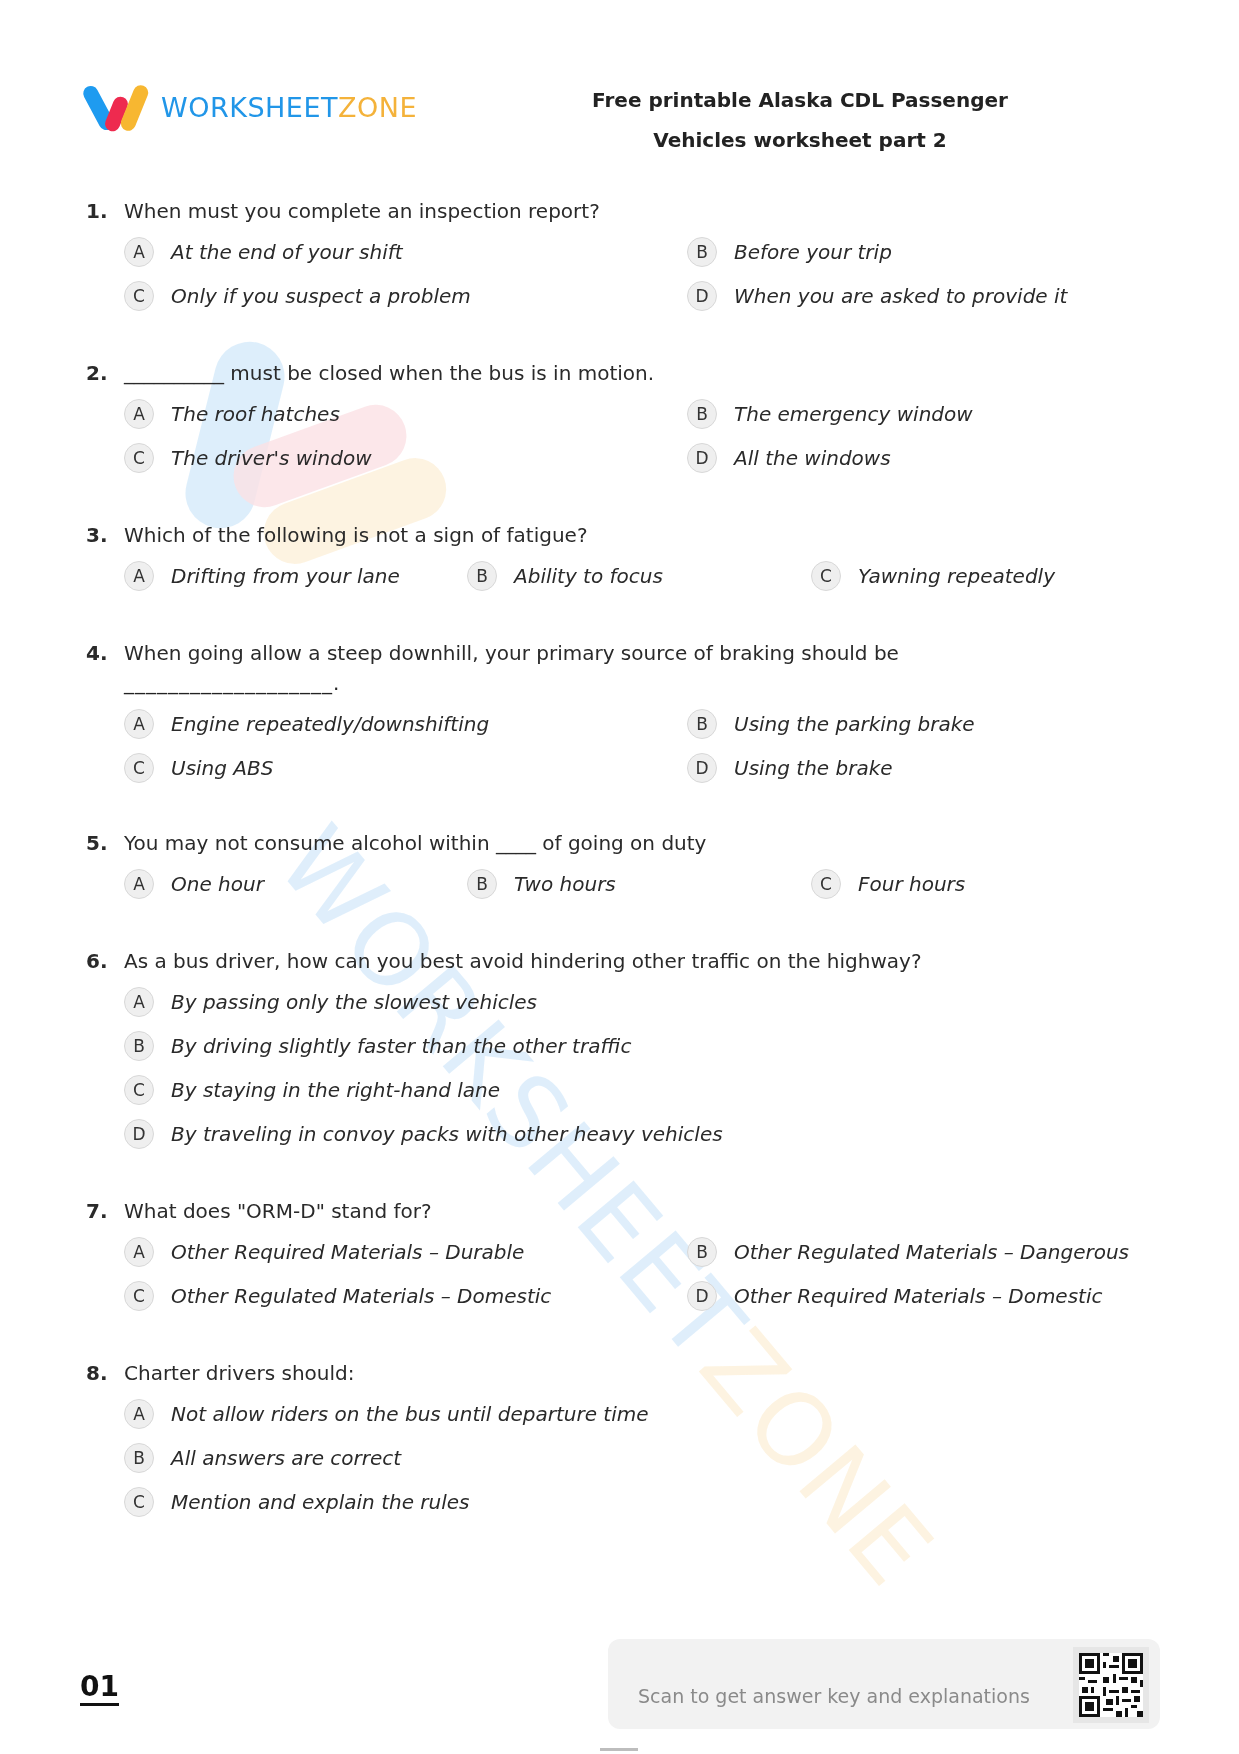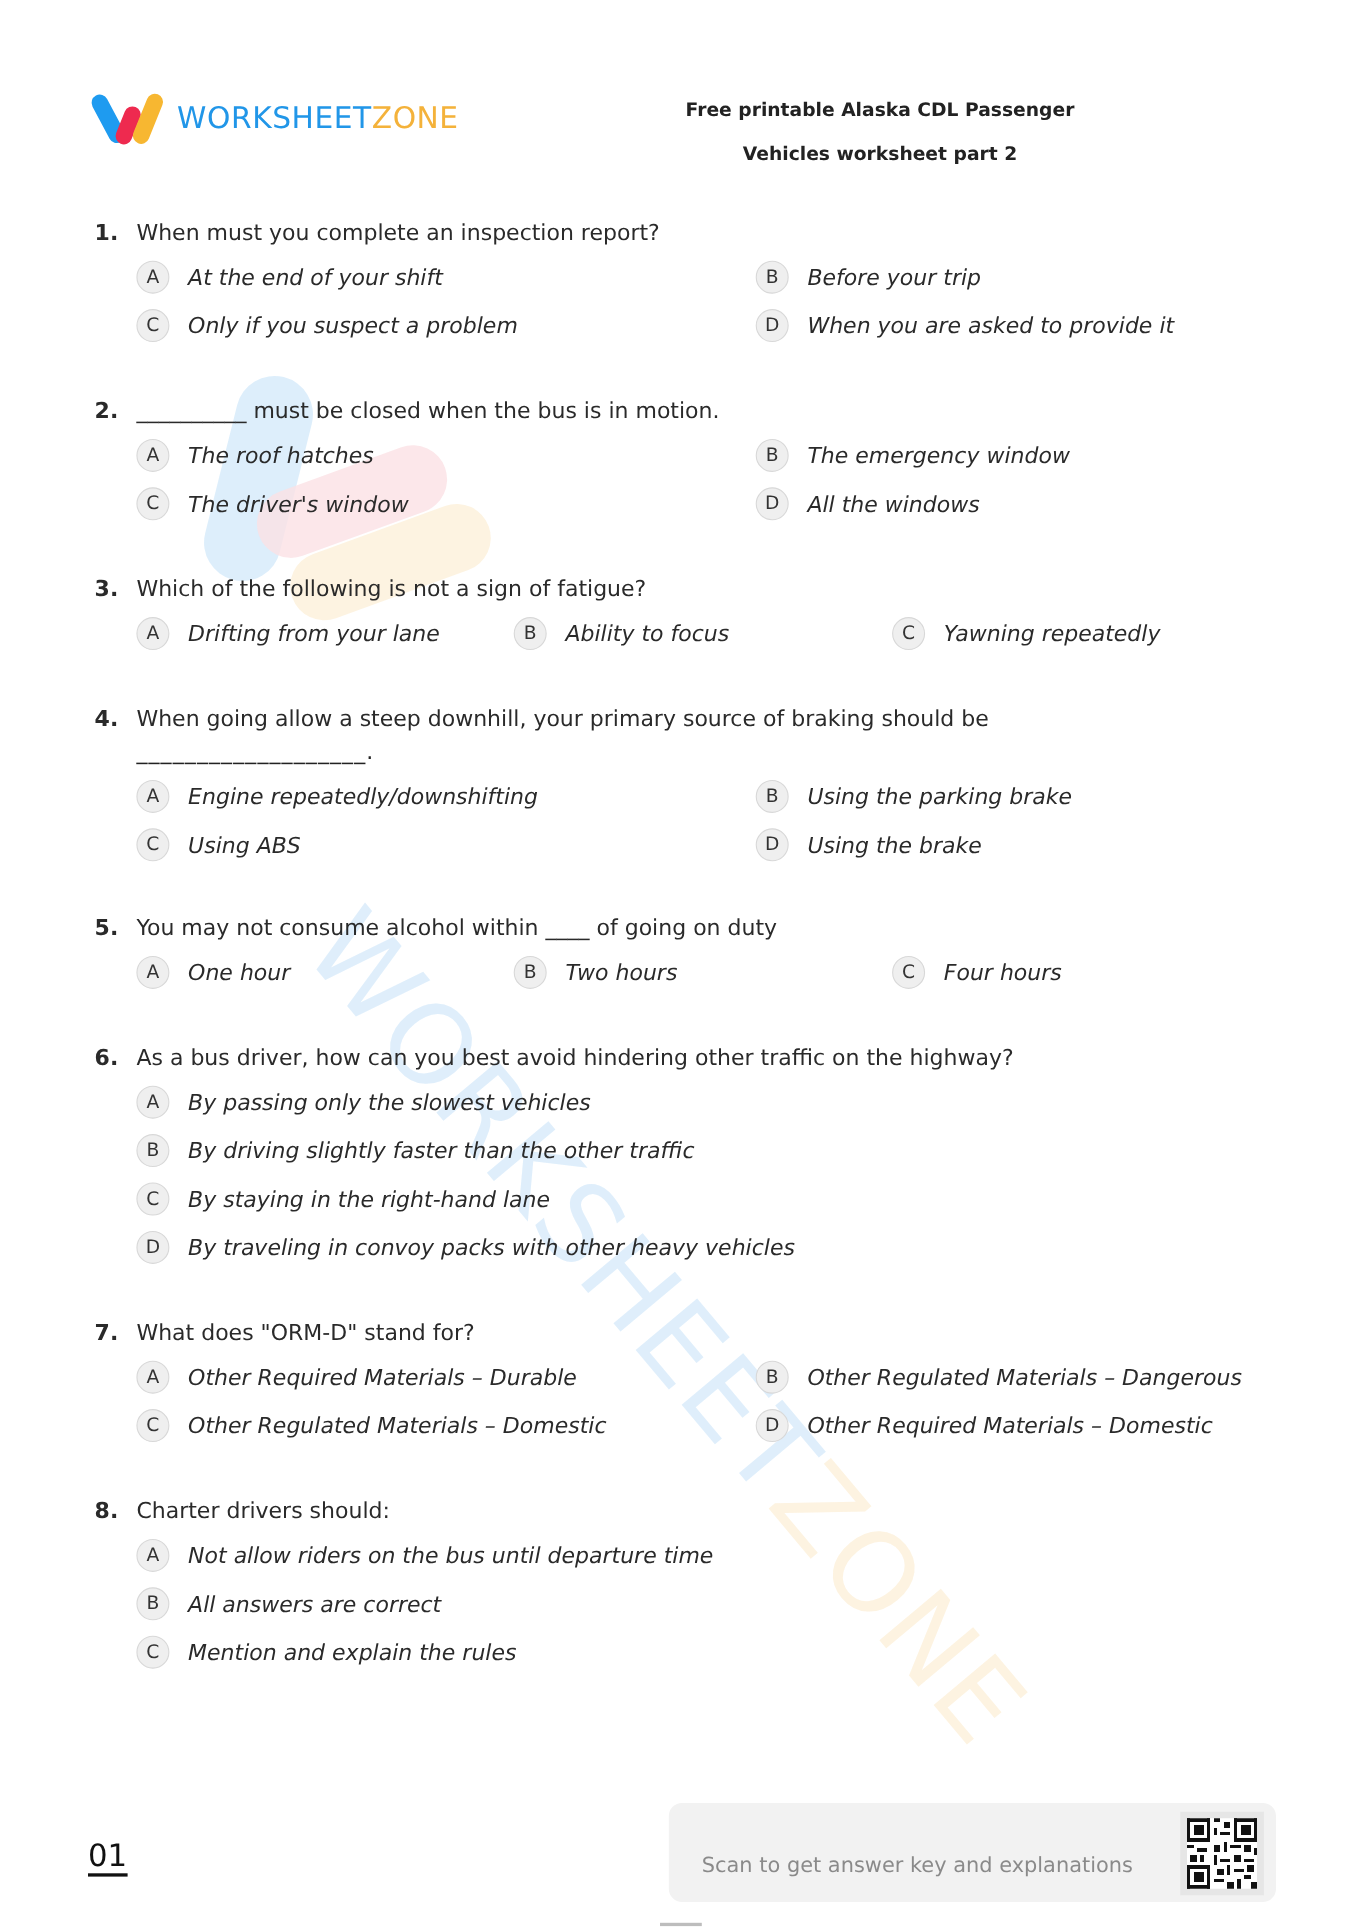--- a/index.html
+++ b/index.html
@@ -40,21 +40,21 @@
     .lm { position: absolute; border-radius: 8px; width: 15px; }
     .lm-1 { left: 8px; top: 2px; height: 48px; background: #1e9bf0; transform: rotate(-28deg); }
     .lm-2 { left: 26px; top: 14px; height: 36px; background: #ee2a4f; transform: rotate(22deg); }
     .lm-3 { left: 44px; top: 2px; height: 48px; background: #f7b731; transform: rotate(22deg); }
     .logo-text { margin-left: 10px; font-size: 27px; letter-spacing: 0.5px; font-family: "DejaVu Sans", sans-serif; }
     .logo-w { color: #2196e8; }
     .logo-z { color: #f4b23a; }
 
     .title {
       position: absolute; left: 520px; top: 80px; width: 560px;
-      text-align: center; font-weight: bold; font-size: 17px; line-height: 40px;
+      text-align: center; font-weight: bold; font-size: 20px; line-height: 40px;
       color: #222;
     }
 
     
     .q { position: absolute; left: 86px; width: 1110px; }
     .q-head { display: flex; font-size: 20px; line-height: 30px; color: #2a2a2a; }
     .q-num { width: 38px; font-weight: bold; }
     .q-text { flex: 1; }
     .q-blank-line { margin-left: 38px; font-size: 20px; line-height: 30px; letter-spacing: 1px; }
     .opts { position: relative; margin-left: 38px; }
@@ -63,21 +63,21 @@
       width: 30px; height: 30px; border-radius: 50%;
       background: #efefef; border: 1px solid #d8d8d8;
       display: flex; align-items: center; justify-content: center;
       font-size: 17px; color: #333;
     }
     .opt-text { margin-left: 17px; font-size: 20px; color: #2a2a2a; white-space: nowrap; font-style: italic; }
 
     
     .page-num {
       position: absolute; left: 80px; top: 1672px;
-      font-size: 28px; font-weight: normal; color: #111;
+      font-size: 28px; font-weight: bold; color: #111;
       border-bottom: 3px solid #111; line-height: 30px; padding-bottom: 1px;
     }
     .scan-box {
       position: absolute; left: 608px; top: 1639px; width: 552px; height: 90px;
       background: #f2f2f2; border-radius: 12px;
     }
     .scan-text {
       position: absolute; left: 30px; top: 30px;
       font-size: 19px; color: #8a8a8a; margin-top: 16px;
     }

